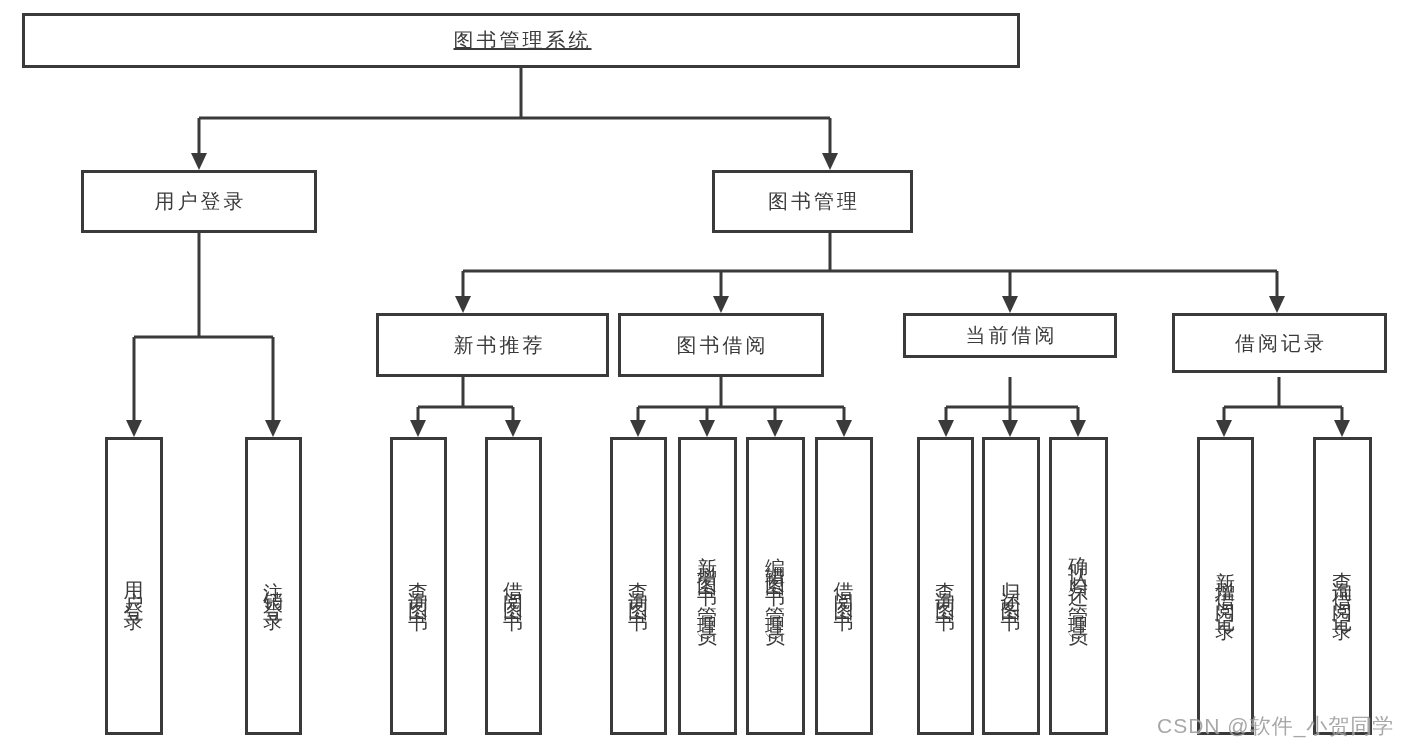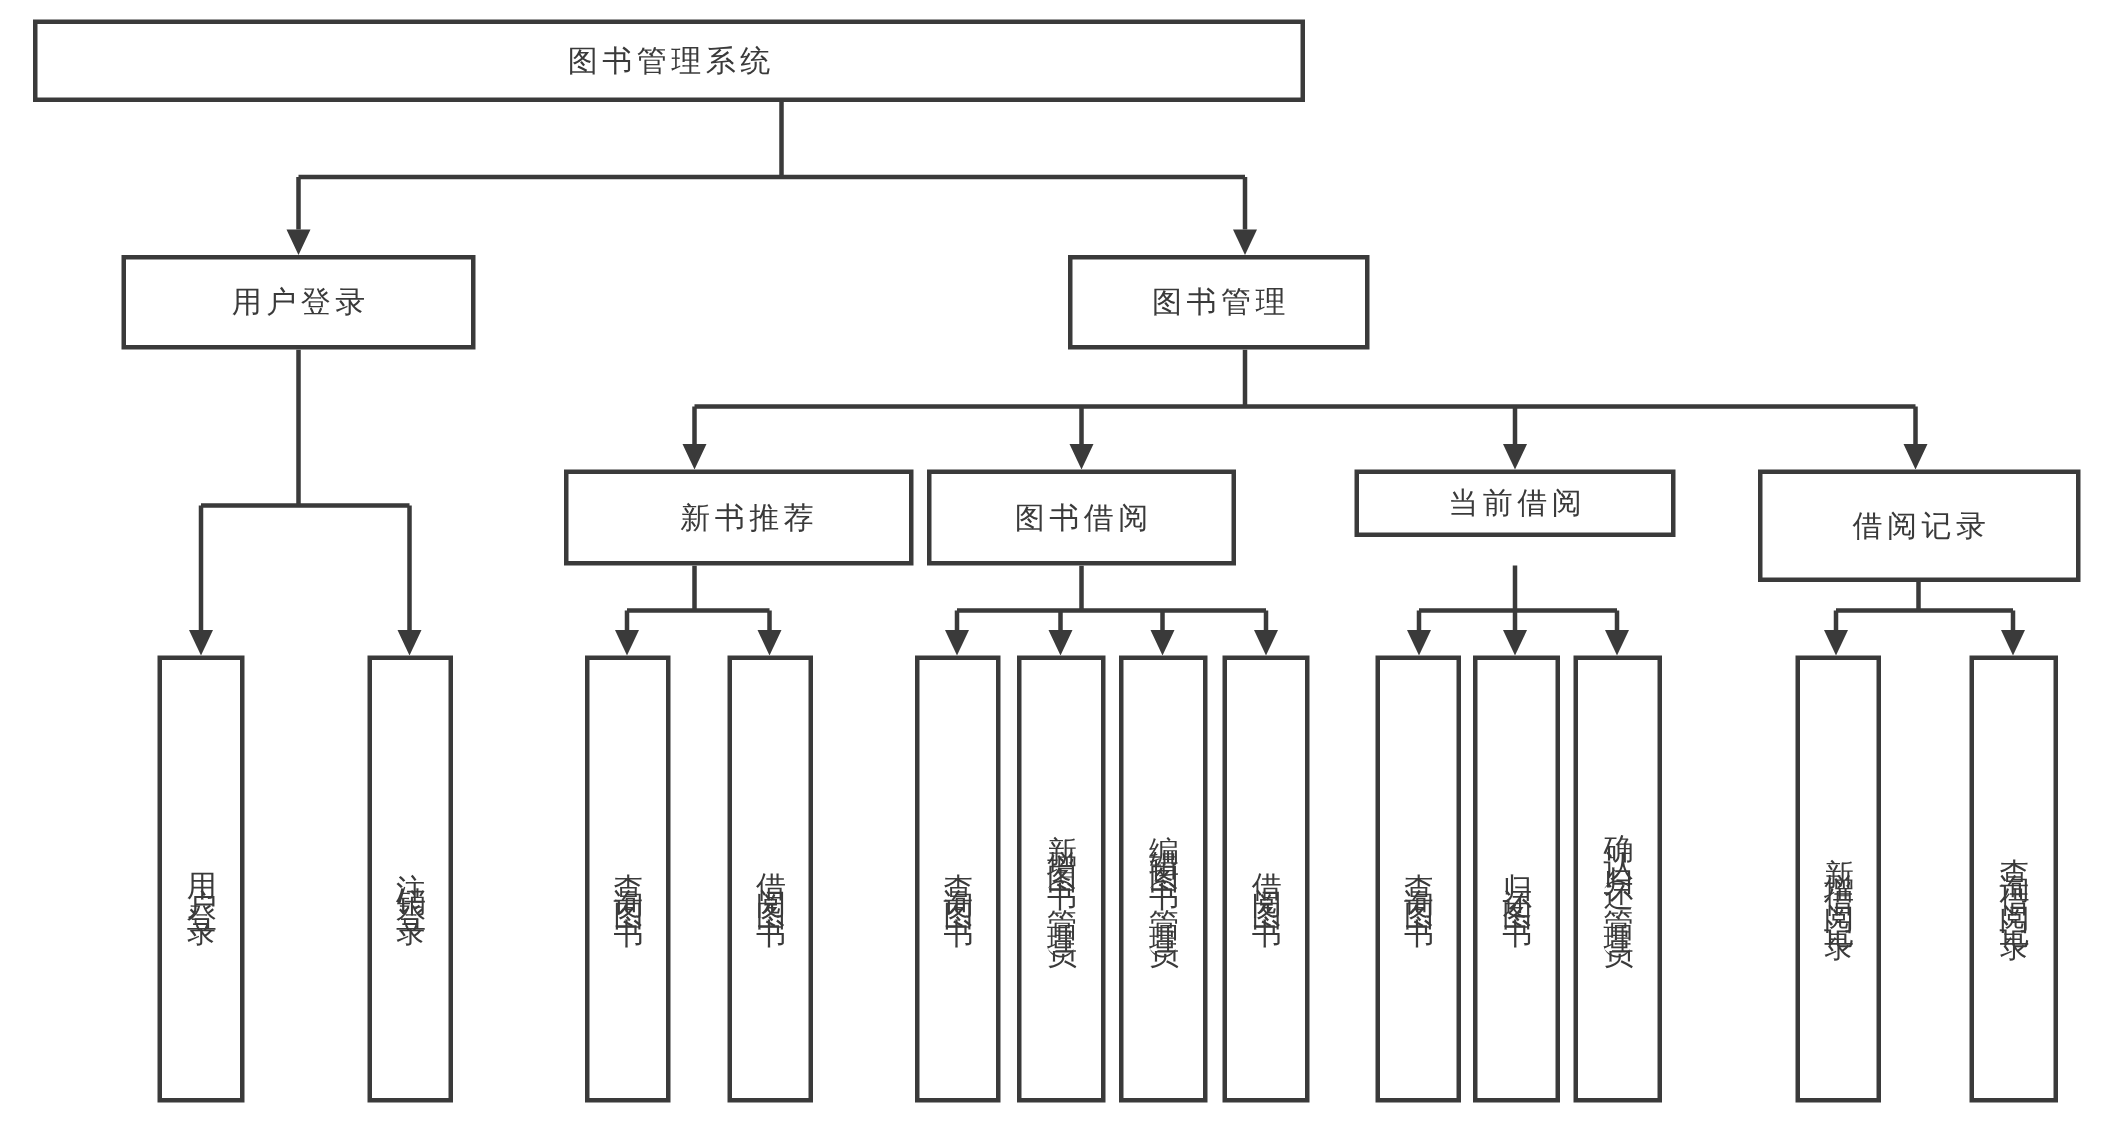--- a/index.html
+++ b/index.html
@@ -83,41 +83,41 @@
       <polygon points="767,420 783,420 775,437"></polygon>
       <polygon points="836,420 852,420 844,437"></polygon>
       <polygon points="938,420 954,420 946,437"></polygon>
       <polygon points="1002,420 1018,420 1010,437"></polygon>
       <polygon points="1070,420 1086,420 1078,437"></polygon>
       <polygon points="1216,420 1232,420 1224,437"></polygon>
       <polygon points="1334,420 1350,420 1342,437"></polygon>
     </g>
   </svg>
 
-  <div class="box hbox" style="left:22px; top:13px; width:848px; height:55px;">
+  <div class="box hbox" style="left:22px; top:13px; width:998px; height:55px;text-decoration:underline;">
     <span>图书管理系统</span>
   </div>
 
   <div class="box hbox" style="left:81px; top:170px; width:236px; height:63px;">
     <span>用户登录</span>
   </div>
   <div class="box hbox" style="left:712px; top:170px; width:201px; height:63px;">
     <span>图书管理</span>
   </div>
 
   <div class="box hbox" style="left:376px; top:313px; width:233px; height:64px;padding-left:11px;">
     <span>新书推荐</span>
   </div>
   <div class="box hbox" style="left:618px; top:313px; width:206px; height:64px;justify-content:center;">
     <span>图书借阅</span>
   </div>
   <div class="box hbox" style="left:903px; top:313px; width:214px; height:45px;">
     <span>当前借阅</span>
   </div>
-  <div class="box hbox" style="left:1172px; top:313px; width:215px; height:75px;">
+  <div class="box hbox" style="left:1172px; top:313px; width:215px; height:60px;">
     <span>借阅记录</span>
   </div>
 
   <div class="box vbox" style="left:105px; top:437px; width:58px; height:298px;">
     <span>用户登录</span>
   </div>
   <div class="box vbox" style="left:245px; top:437px; width:57px; height:298px;">
     <span>注销登录</span>
   </div>
 
@@ -151,14 +151,15 @@
     <span>确认归还（管理员）</span>
   </div>
 
   <div class="box vbox" style="left:1197px; top:437px; width:57px; height:298px;">
     <span>新增借阅记录</span>
   </div>
   <div class="box vbox" style="left:1313px; top:437px; width:59px; height:298px;">
     <span>查询借阅记录</span>
   </div>
 
+  <div class="watermark">CSDN @软件_小贺同学</div>
 
 </div>
 
 </body></html>

